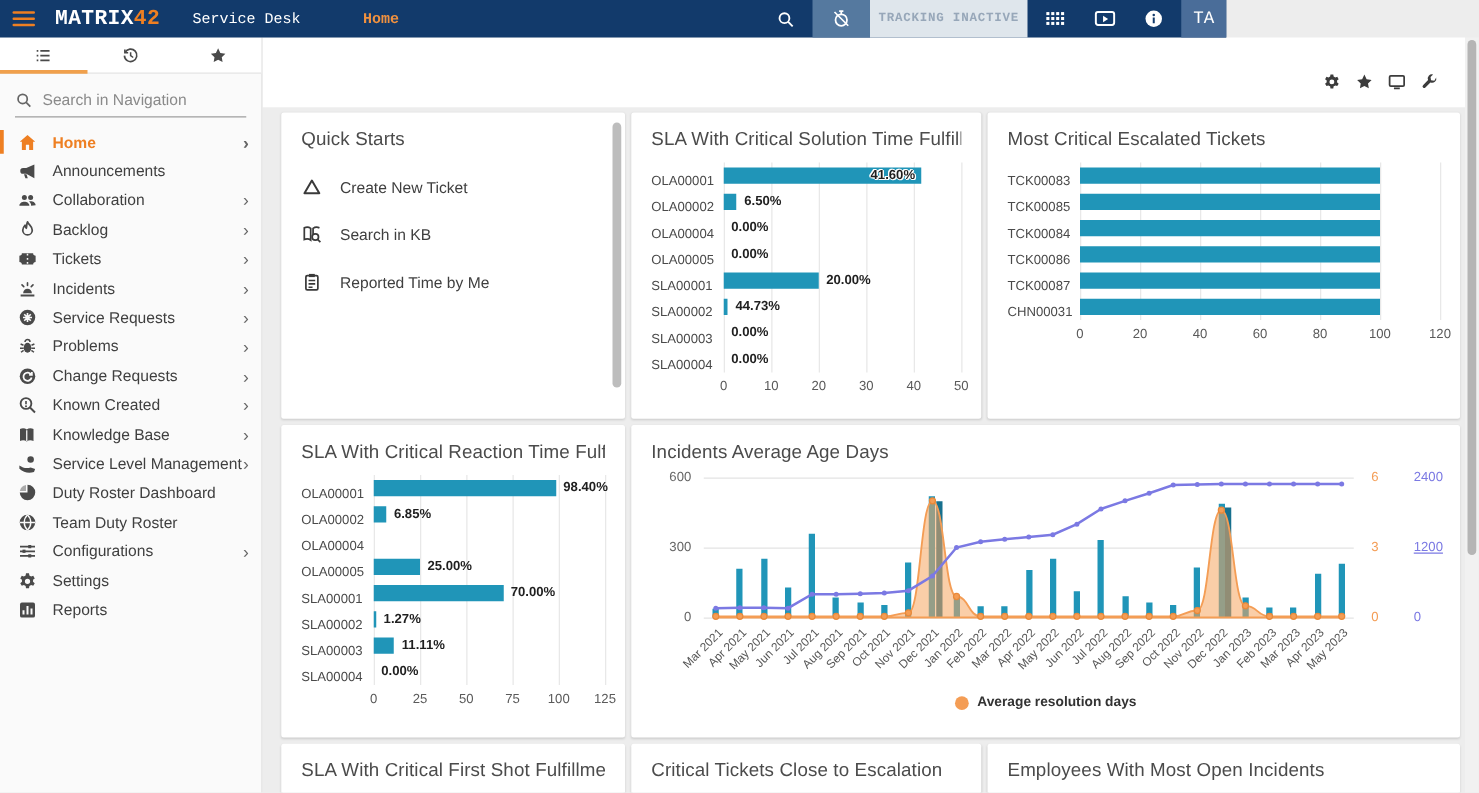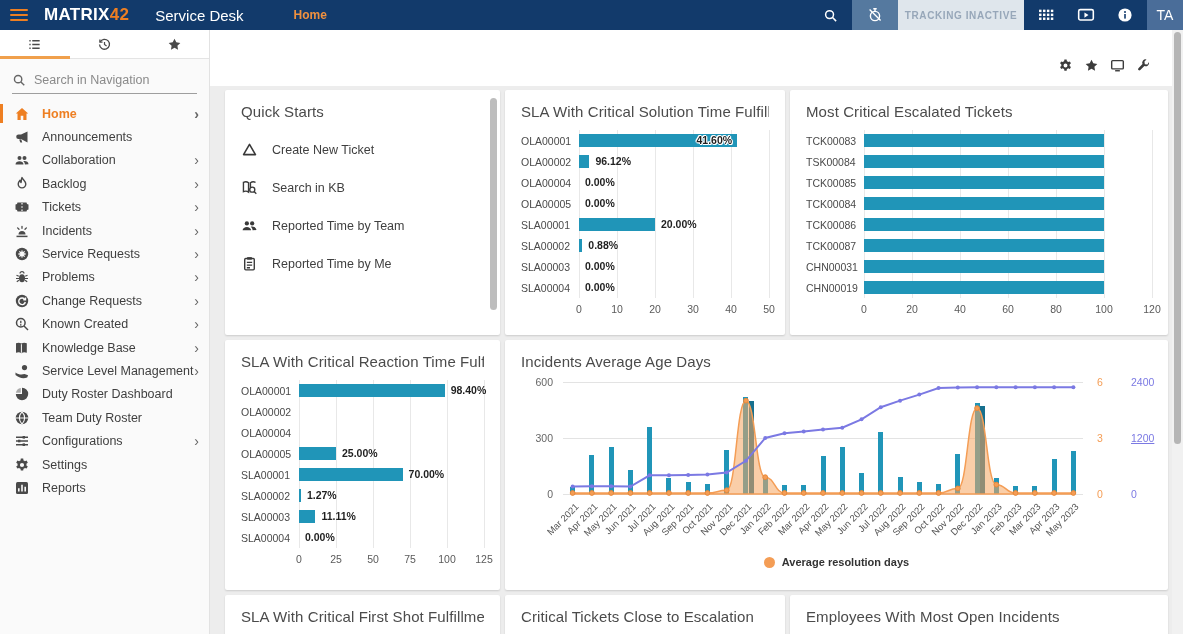--- a/index.html
+++ b/index.html
@@ -1,24 +1,24 @@
 <!DOCTYPE html>
 <html><head>
 <meta charset="utf-8">
 <style>
   * { margin:0; padding:0; box-sizing:border-box; }
   html,body { width:1183px; height:634px; overflow:hidden; font-family:"Liberation Sans", sans-serif; background:#ededed; }
 
   
-  .topbar { position:absolute; left:0; top:0; width:1183px; height:30px; background:#123a6b; display:flex; align-items:center; color:#fff; z-index:30; }
+  .topbar { position:absolute; left:0; top:0; width:981px; height:30px; background:#123a6b; display:flex; align-items:center; color:#fff; z-index:30;font-family:Liberation Mono, monospace; }
   .hamburger { width:18px; height:12px; margin:0 10px 0 10px; display:flex; flex-direction:column; justify-content:space-between; cursor:pointer; }
   .hamburger i { display:block; height:2.4px; background:#ee7f22; border-radius:1px; }
   .logo { font-weight:bold; font-size:17px; letter-spacing:.3px; margin-left:6px; color:#fff; }
   .logo .l42 { color:#ee7f22; }
-  .app-title { font-size:15px; margin-left:26px; font-weight:400; }
+  .app-title { font-size:12px; margin-left:26px; font-weight:400; }
   .top-tab { margin-left:36px; height:30px; display:flex; align-items:center; padding:0 14px; font-size:12px; font-weight:bold; color:#f0913f; cursor:pointer; }
   .top-right { margin-left:auto; display:flex; align-items:center; height:30px; }
   .tb-ic { width:30px; height:30px; display:flex; align-items:center; justify-content:center; color:#fff; cursor:pointer; }
   .tracking { display:flex; height:30px; margin:0 14px 0 6px; cursor:pointer; }
   .tracking .clockseg { width:46px; background:#55799f; display:flex; align-items:center; justify-content:center; color:#fff; }
   .tracking .labelseg { width:126px; background:#dfe6ec; color:#97a7b9; font-size:10px; font-weight:bold; letter-spacing:.6px; display:flex; align-items:center; justify-content:center; }
   .avatar { width:36px; height:30px; background:#4a6d99; color:#fff; display:flex; align-items:center; justify-content:center; font-size:14px; margin-left:10px; cursor:pointer; }
 
   
   .sidebar { position:absolute; left:0; top:30px; width:210px; height:604px; background:#fafafa; border-right:1px solid #e2e2e2; z-index:20; }
@@ -47,21 +47,21 @@
   .span2 { grid-column:2 / 4; }
 
   
   .qs-item { display:flex; align-items:center; gap:14px; margin-top:21px; font-size:12.5px; color:#3f3f3f; cursor:pointer; }
   .qs-item .ic { width:17px; height:17px; color:#3a3a3a; }
   .card-scroll { position:absolute; right:3px; top:8px; width:7px; height:212px; background:#bdbdbd; border-radius:4px; cursor:pointer; }
 
   
   .hb-body { position:relative; margin-top:10px; }
   .hb-grid-line { position:absolute; top:0; bottom:20px; width:1px; background:#e8e8e8; }
-  .hb-row { display:flex; align-items:center; height:21px; position:relative; }
+  .hb-row { display:flex; align-items:flex-end; height:21px; position:relative; }
   .hb-lab { width:58px; font-size:10.5px; color:#4a4a4a; text-align:right; padding-right:9px; flex:0 0 58px; }
   .hb-plot { flex:1; position:relative; height:21px; }
   .hb-bar { position:absolute; top:4px; height:13px; background:#2095b8; }
   .hb-val { position:absolute; top:4px; font-size:10.5px; font-weight:bold; color:#1f1f1f; white-space:nowrap; line-height:13px; }
   .hb-val.inside { text-shadow:-1px 0 #fff,1px 0 #fff,0 -1px #fff,0 1px #fff,1px 1px #fff,-1px -1px #fff; }
   .hb-axis { position:relative; height:20px; margin-left:58px; }
   .hb-tick { position:absolute; top:5px; transform:translateX(-50%); font-size:10.5px; color:#5a5a5a; }
 
   
   .combo { position:relative; margin-top:4px; height:196px; }
@@ -392,30 +392,20 @@
                 <path d="M2.3 3.1c1.7-.7 3.4-.6 4.8.4v8.8c-1.4-1-3.1-1.1-4.8-.4Zm11.4 0c-1.7-.7-3.4-.6-4.8.4v4.3" stroke="currentColor" fill="none" stroke-width="1.3"></path>
                 <circle cx="10.6" cy="10" r="2.4" stroke="currentColor" fill="none" stroke-width="1.3"></circle>
                 <path d="m12.3 11.7 2.1 2.1" stroke="currentColor" fill="none" stroke-width="1.3"></path>
               </svg>
             </span>
     <span>Search in KB</span>
           </div>
           <div class="qs-item">
             <span class="ic">
               <svg viewBox="0 0 16 16">
-                <circle cx="5.5" cy="6" r="2" fill="currentColor"></circle>
-                <circle cx="10.5" cy="6" r="2" fill="currentColor"></circle>
-                <path d="M1.5 12.5c0-2 2-3.2 4-3.2s4 1.2 4 3.2Zm9.4 0c0-1.5-.7-2.6-1.7-3.3.4-.1.9-.2 1.3-.2 2 0 4 1.2 4 3.2Z" fill="currentColor"></path>
-              </svg>
-            </span>
-    <span>Reported Time by Team</span>
-          </div>
-          <div class="qs-item">
-            <span class="ic">
-              <svg viewBox="0 0 16 16">
                 <rect x="3.5" y="3.3" width="9" height="10.7" rx="1" stroke="currentColor" fill="none" stroke-width="1.3"></rect>
                 <rect x="5.8" y="2" width="4.4" height="2.4" fill="currentColor"></rect>
                 <path d="M5.5 7h5M5.5 9.5h5M5.5 12h3" stroke="currentColor" fill="none" stroke-width="1.2"></path>
               </svg>
             </span>
     <span>Reported Time by Me</span>
           </div>
         </div>
       <div class="card-scroll"></div>
     </div>
@@ -434,21 +424,21 @@
               <span class="hb-lab">OLA00001</span>
       <span class="hb-plot">
         <span class="hb-bar" style="left:0;width:83.2%;background:#2095b8"></span>
         <span class="hb-val inside" style="left:calc(83.2% - 5px);transform:translateX(-100%)">41.60%</span>
       </span>
             </div>
             <div class="hb-row">
               <span class="hb-lab">OLA00002</span>
       <span class="hb-plot">
         <span class="hb-bar" style="left:0;width:5.48%;background:#2095b8"></span>
-        <span class="hb-val" style="left:calc(5.48% + 6px)">96.12%</span>
+        <span class="hb-val" style="left:calc(5.48% + 6px)">6.50%</span>
       </span>
             </div>
             <div class="hb-row">
               <span class="hb-lab">OLA00004</span>
       <span class="hb-plot">
         <span class="hb-bar" style="left:0;width:0%;background:#2095b8"></span>
         <span class="hb-val" style="left:calc(0% + 6px)">0.00%</span>
       </span>
             </div>
             <div class="hb-row">
@@ -462,21 +452,21 @@
               <span class="hb-lab">SLA00001</span>
       <span class="hb-plot">
         <span class="hb-bar" style="left:0;width:40%;background:#2095b8"></span>
         <span class="hb-val" style="left:calc(40% + 6px)">20.00%</span>
       </span>
             </div>
             <div class="hb-row">
               <span class="hb-lab">SLA00002</span>
       <span class="hb-plot">
         <span class="hb-bar" style="left:0;width:1.76%;background:#2095b8"></span>
-        <span class="hb-val" style="left:calc(1.76% + 6px)">0.88%</span>
+        <span class="hb-val" style="left:calc(1.76% + 6px)">44.73%</span>
       </span>
             </div>
             <div class="hb-row">
               <span class="hb-lab">SLA00003</span>
       <span class="hb-plot">
         <span class="hb-bar" style="left:0;width:0%;background:#2095b8"></span>
         <span class="hb-val" style="left:calc(0% + 6px)">0.00%</span>
       </span>
             </div>
             <div class="hb-row">
@@ -510,63 +500,49 @@
             <div class="hb-grid-line" style="left: calc(83.3333% + 9.66667px);"></div>
             <div class="hb-grid-line" style="left: calc(100% + 0px);"></div>
             <div class="hb-row">
               <span class="hb-lab">TCK00083</span>
       <span class="hb-plot">
         <span class="hb-bar" style="left:0;width:83.33333333333334%;background:#2095b8"></span>
 
       </span>
             </div>
             <div class="hb-row">
-              <span class="hb-lab">TSK00084</span>
+              <span class="hb-lab">TCK00085</span>
       <span class="hb-plot">
         <span class="hb-bar" style="left:0;width:83.33333333333334%;background:#2095b8"></span>
 
       </span>
             </div>
             <div class="hb-row">
-              <span class="hb-lab">TCK00085</span>
+              <span class="hb-lab">TCK00084</span>
       <span class="hb-plot">
         <span class="hb-bar" style="left:0;width:83.33333333333334%;background:#2095b8"></span>
 
       </span>
             </div>
             <div class="hb-row">
-              <span class="hb-lab">TCK00084</span>
+              <span class="hb-lab">TCK00086</span>
       <span class="hb-plot">
         <span class="hb-bar" style="left:0;width:83.33333333333334%;background:#2095b8"></span>
 
       </span>
             </div>
             <div class="hb-row">
-              <span class="hb-lab">TCK00086</span>
+              <span class="hb-lab">TCK00087</span>
       <span class="hb-plot">
         <span class="hb-bar" style="left:0;width:83.33333333333334%;background:#2095b8"></span>
 
       </span>
             </div>
             <div class="hb-row">
-              <span class="hb-lab">TCK00087</span>
-      <span class="hb-plot">
-        <span class="hb-bar" style="left:0;width:83.33333333333334%;background:#2095b8"></span>
-
-      </span>
-            </div>
-            <div class="hb-row">
               <span class="hb-lab">CHN00031</span>
-      <span class="hb-plot">
-        <span class="hb-bar" style="left:0;width:83.33333333333334%;background:#2095b8"></span>
-
-      </span>
-            </div>
-            <div class="hb-row">
-              <span class="hb-lab">CHN00019</span>
       <span class="hb-plot">
         <span class="hb-bar" style="left:0;width:83.33333333333334%;background:#2095b8"></span>
 
       </span>
             </div>
             <div class="hb-axis">
               <span class="hb-tick" style="left: 0%;">0</span>
               <span class="hb-tick" style="left: 16.6667%;">20</span>
               <span class="hb-tick" style="left: 33.3333%;">40</span>
               <span class="hb-tick" style="left: 50%;">60</span>
@@ -590,20 +566,24 @@
             <div class="hb-grid-line" style="left: calc(100% + 0px);"></div>
             <div class="hb-row">
               <span class="hb-lab">OLA00001</span>
       <span class="hb-plot">
         <span class="hb-bar" style="left:0;width:78.72%;background:#2095b8"></span>
         <span class="hb-val" style="left:calc(78.72% + 6px)">98.40%</span>
       </span>
             </div>
             <div class="hb-row">
               <span class="hb-lab">OLA00002</span>
+      <span class="hb-plot">
+        <span class="hb-bar" style="left:0;width:5.4799999999999995%;background:#2095b8"></span>
+        <span class="hb-val" style="left:calc(5.4799999999999995% + 6px)">6.85%</span>
+      </span>
             </div>
             <div class="hb-row">
               <span class="hb-lab">OLA00004</span>
             </div>
             <div class="hb-row">
               <span class="hb-lab">OLA00005</span>
       <span class="hb-plot">
         <span class="hb-bar" style="left:0;width:20%;background:#2095b8"></span>
         <span class="hb-val" style="left:calc(20% + 6px)">25.00%</span>
       </span>

